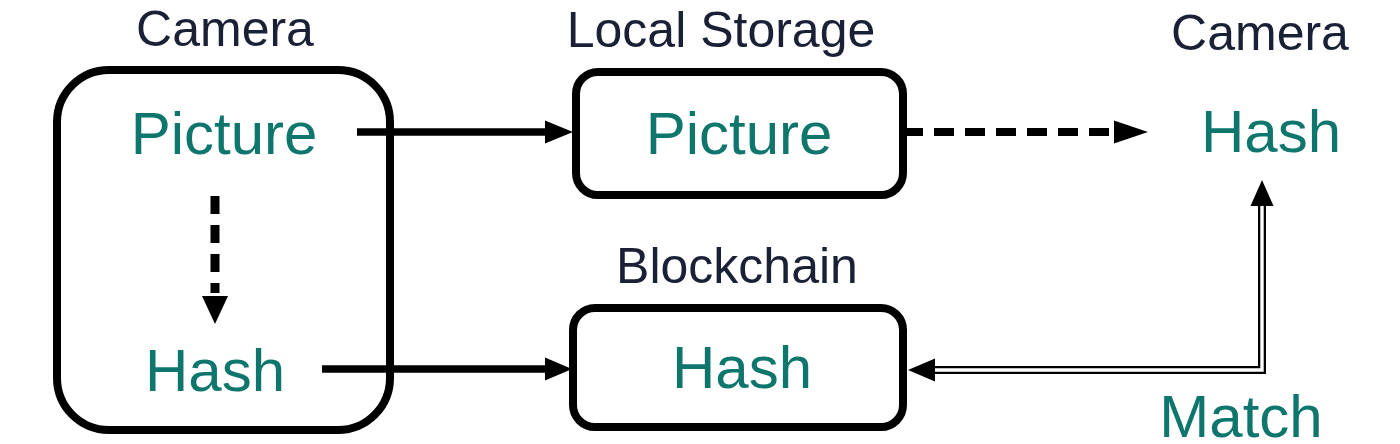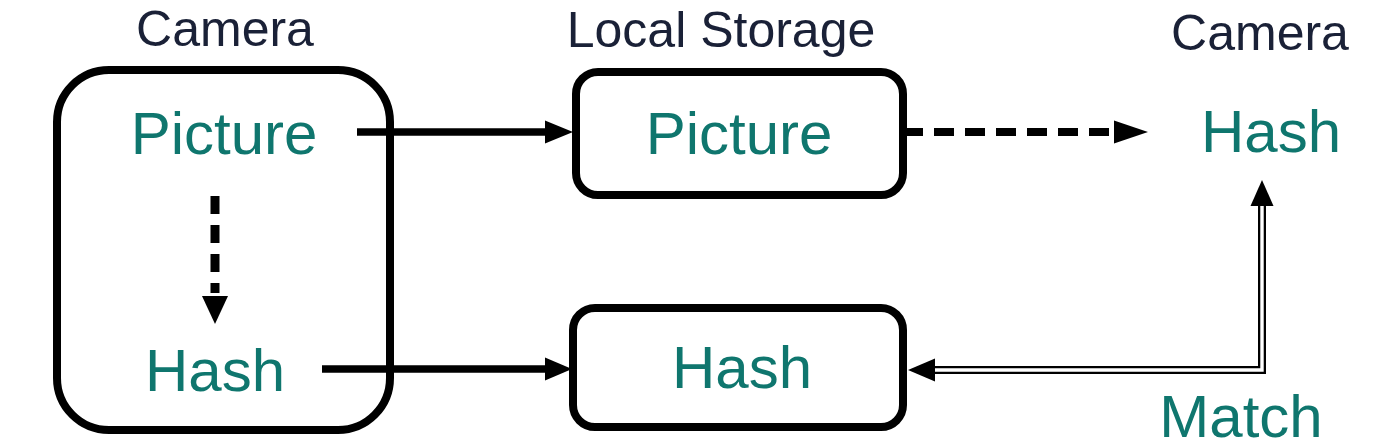--- a/index.html
+++ b/index.html
@@ -59,20 +59,21 @@
 
     <path d="M 1262 204 L 1262 370 L 933 370" fill="none" stroke="#000000" stroke-width="8" stroke-linejoin="miter"></path>
     <path d="M 1262 204 L 1262 370 L 933 370" fill="none" stroke="#ffffff" stroke-width="3.4" stroke-linejoin="miter"></path>
     <polygon points="1250.5,206 1273.5,206 1262,180" fill="#000000"></polygon>
     <polygon points="935,358.5 935,381.5 908,370" fill="#000000"></polygon>
   </svg>
 
   <div class="txt section-label" style="left:225px; top:29px;">Camera</div>
   <div class="txt section-label" style="left:721px; top:30px;">Local Storage</div>
   <div class="txt section-label" style="left:1260px; top:33px;">Camera</div>
+  <div class="txt section-label" style="left:737px; top:266px;">Blockchain</div>
 
   <div class="txt node-text" style="left:224px; top:134px;">Picture</div>
   <div class="txt node-text" style="left:215px; top:371px;">Hash</div>
   <div class="txt node-text" style="left:739px; top:134px;">Picture</div>
   <div class="txt node-text" style="left:742px; top:368px;">Hash</div>
   <div class="txt node-text" style="left:1271px; top:132px;">Hash</div>
   <div class="txt node-text" style="left:1241px; top:417px;">Match</div>
 
 </div>
 

